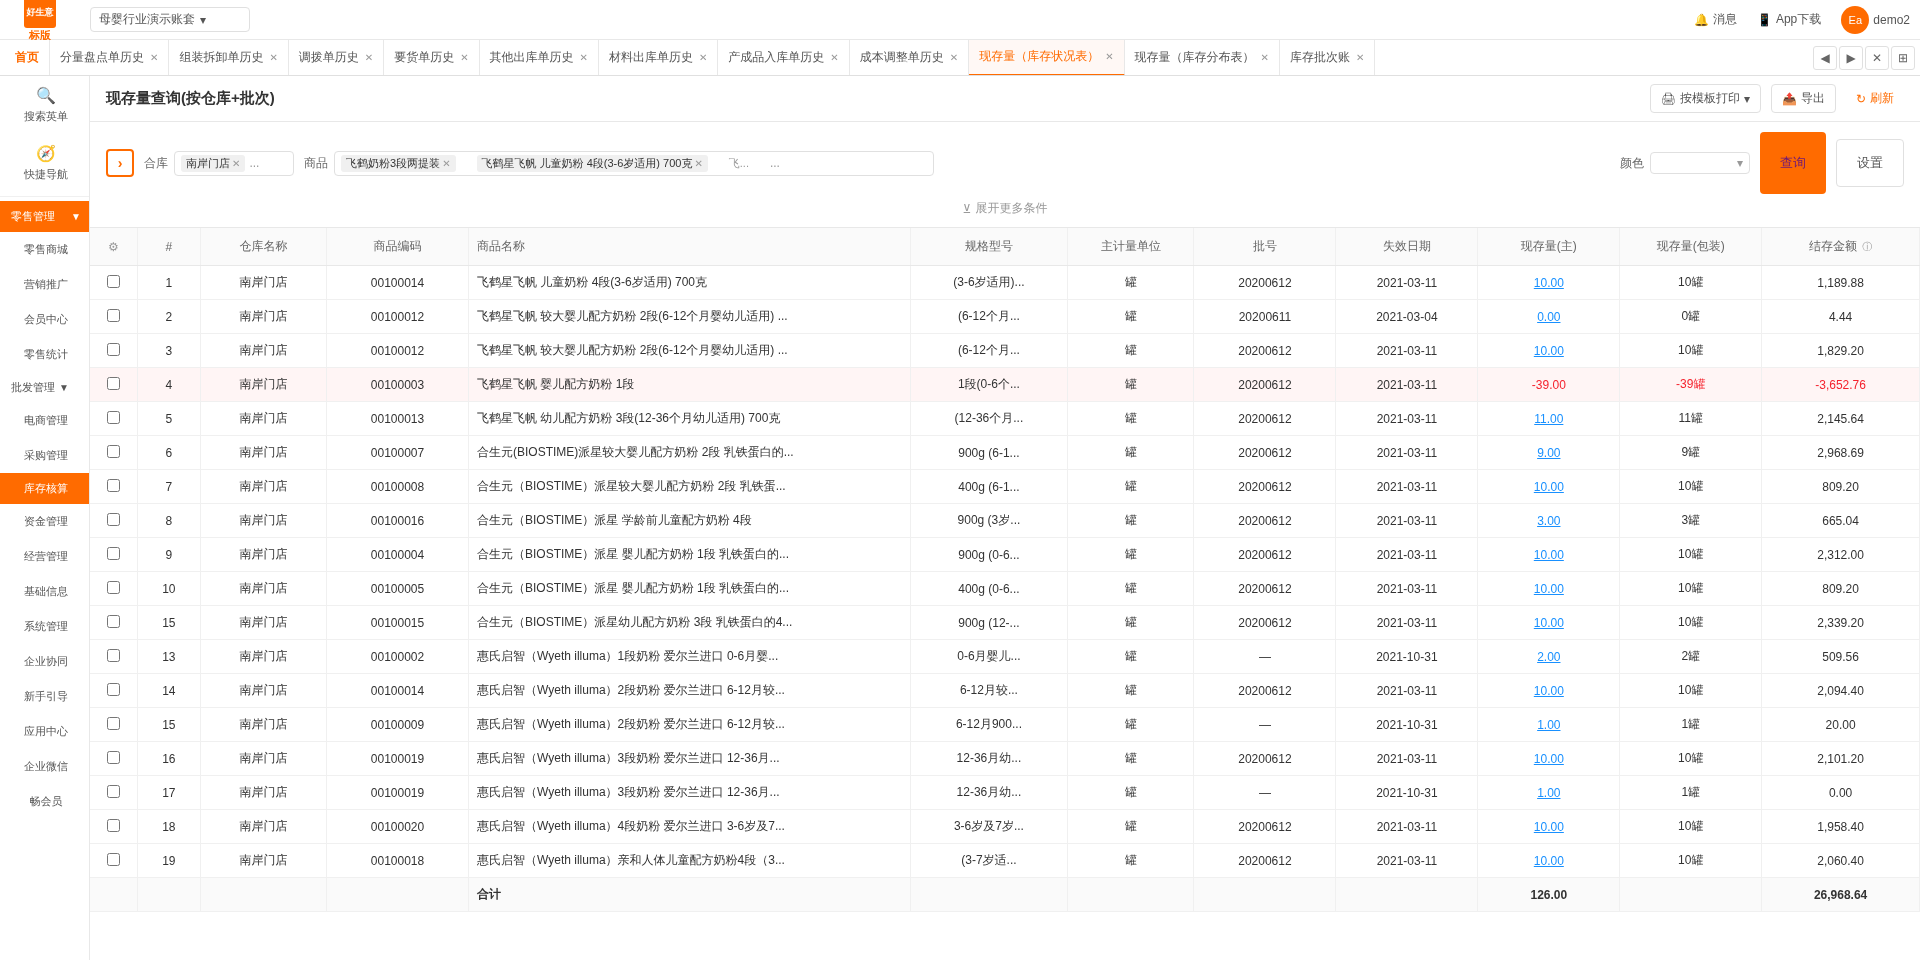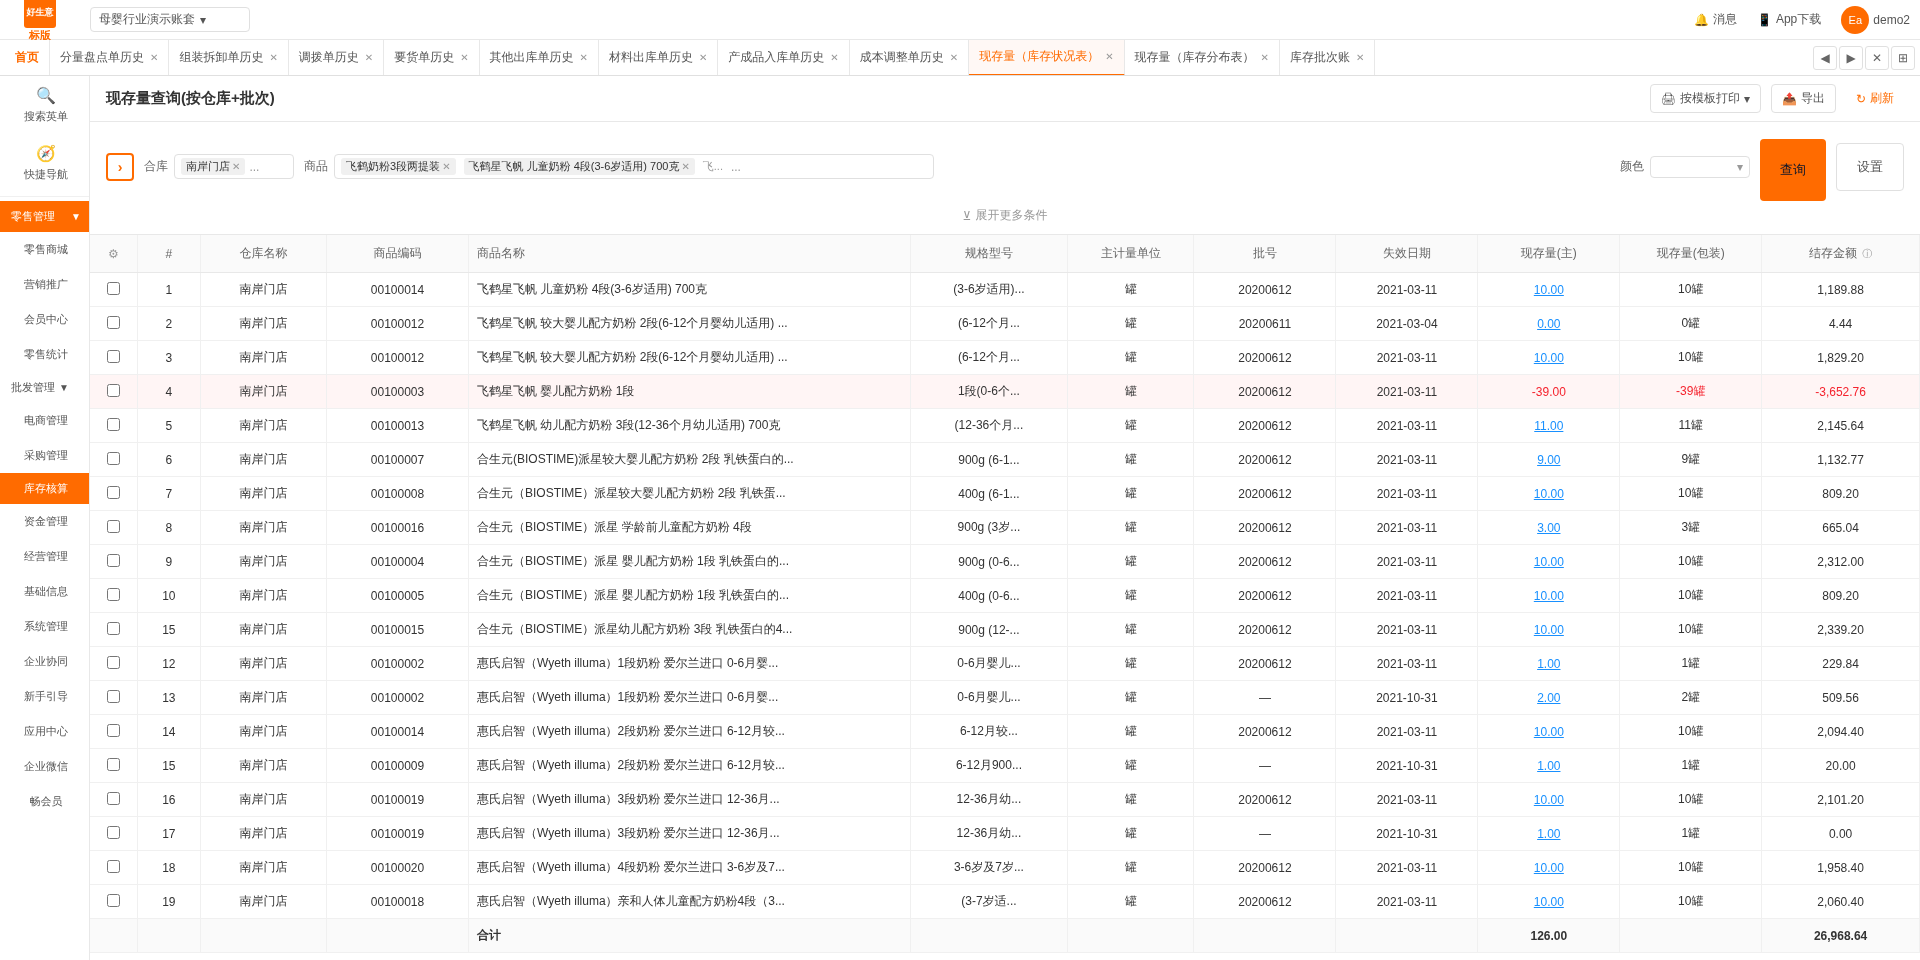--- a/index.html
+++ b/index.html
@@ -46,26 +46,26 @@
 
     
     .filter-area { background: #fff; padding: 10px 16px; border-bottom: 1px solid #e8e8e8; flex-shrink: 0; }
     .filter-row { display: flex; align-items: center; gap: 10px; flex-wrap: wrap; }
     .filter-group { display: flex; align-items: center; gap: 6px; }
     .filter-label { color: #666; font-size: 12px; white-space: nowrap; }
     .filter-tag-container { display: flex; align-items: center; gap: 4px; border: 1px solid #e0e0e0; border-radius: 4px; padding: 3px 6px; min-width: 120px; max-width: 200px; flex-wrap: wrap; }
     .filter-tag { display: flex; align-items: center; gap: 2px; background: #f0f0f0; border-radius: 3px; padding: 1px 5px; font-size: 11px; color: #333; }
     .filter-tag-close { color: #999; cursor: pointer; font-size: 10px; }
     .filter-dots { color: #999; cursor: pointer; }
-    .filter-product-container { display: flex; align-items: center; gap: 8px; border: 1px solid #e0e0e0; border-radius: 4px; padding: 3px 6px; flex: 1; max-width: 600px; flex-wrap: wrap; }
+    .filter-product-container { display: flex; align-items: center; gap: 21px; border: 1px solid #e0e0e0; border-radius: 4px; padding: 3px 6px; flex: 1; max-width: 600px; flex-wrap: wrap; }
     .filter-color-container { display: flex; align-items: center; gap: 4px; border: 1px solid #e0e0e0; border-radius: 4px; padding: 3px 6px; min-width: 100px; }
     .filter-arrow-down { color: #999; margin-left: auto; }
     .expand-more { display: flex; align-items: center; justify-content: center; gap: 4px; color: #999; font-size: 12px; cursor: pointer; margin-top: 6px; }
     .btn-orange-outline { display: flex; align-items: center; justify-content: center; width: 28px; height: 28px; border: 2px solid #ff6b00; border-radius: 4px; color: #ff6b00; cursor: pointer; font-size: 14px; font-weight: bold; }
-    .btn-query { background: #ff6b00; color: #0f172a; border: none; border-radius: 4px; padding: 22px 20px; cursor: pointer; font-size: 13px; margin-top: 7px; }
+    .btn-query { background: #ff6b00; color: #701a75; border: none; border-radius: 4px; padding: 22px 20px; cursor: pointer; font-size: 13px; }
     .btn-setting { background: white; color: #555; border: 1px solid #e0e0e0; border-radius: 4px; padding: 14px 20px; cursor: pointer; font-size: 13px; }
 
     
     .table-container { flex: 1; overflow-y: auto; background: #fff; }
     table { width: 100%; border-collapse: collapse; font-size: 12px; }
     thead tr { background: #fafafa; }
     thead th { padding: 10px 8px; text-align: center; border-bottom: 1px solid #e8e8e8; border-right: 1px solid #f0f0f0; color: #666; font-weight: normal; white-space: nowrap; position: sticky; top: 0; background: #fafafa; z-index: 1; }
     tbody tr { border-bottom: 1px solid #f0f0f0; }
     tbody tr.negative { background: #fff5f5; }
     tbody tr.total-row { background: #fafafa; font-weight: bold; }
@@ -434,21 +434,21 @@
     <td class="col-idx">6</td>
     <td class="col-warehouse">南岸门店</td>
     <td class="col-code">00100007</td>
     <td class="col-name text-left" title="合生元(BIOSTIME)派星较大婴儿配方奶粉 2段 乳铁蛋白的...">合生元(BIOSTIME)派星较大婴儿配方奶粉 2段 乳铁蛋白的...</td>
     <td class="col-spec">900g (6-1...</td>
     <td class="col-unit">罐</td>
     <td class="col-batch">20200612</td>
     <td class="col-expire">2021-03-11</td>
     <td class="col-qty-main link-val">9.00</td>
     <td class="col-qty-pack ">9罐</td>
-    <td class="col-amount ">1,132.77</td>
+    <td class="col-amount ">2,968.69</td>
   </tr>
             <tr>
     <td style="text-align:center;">
       <input type="checkbox" style="">
     </td>
     <td class="col-idx">7</td>
     <td class="col-warehouse">南岸门店</td>
     <td class="col-code">00100008</td>
     <td class="col-name text-left" title="合生元（BIOSTIME）派星较大婴儿配方奶粉 2段 乳铁蛋...">合生元（BIOSTIME）派星较大婴儿配方奶粉 2段 乳铁蛋...</td>
     <td class="col-spec">400g (6-1...</td>
@@ -515,36 +515,20 @@
     <td class="col-warehouse">南岸门店</td>
     <td class="col-code">00100015</td>
     <td class="col-name text-left" title="合生元（BIOSTIME）派星幼儿配方奶粉 3段 乳铁蛋白的4...">合生元（BIOSTIME）派星幼儿配方奶粉 3段 乳铁蛋白的4...</td>
     <td class="col-spec">900g (12-...</td>
     <td class="col-unit">罐</td>
     <td class="col-batch">20200612</td>
     <td class="col-expire">2021-03-11</td>
     <td class="col-qty-main link-val">10.00</td>
     <td class="col-qty-pack ">10罐</td>
     <td class="col-amount ">2,339.20</td>
-  </tr>
-            <tr>
-    <td style="text-align:center;">
-      <input type="checkbox" style="">
-    </td>
-    <td class="col-idx">12</td>
-    <td class="col-warehouse">南岸门店</td>
-    <td class="col-code">00100002</td>
-    <td class="col-name text-left" title="惠氏启智（Wyeth illuma）1段奶粉 爱尔兰进口 0-6月婴...">惠氏启智（Wyeth illuma）1段奶粉 爱尔兰进口 0-6月婴...</td>
-    <td class="col-spec">0-6月婴儿...</td>
-    <td class="col-unit">罐</td>
-    <td class="col-batch">20200612</td>
-    <td class="col-expire">2021-03-11</td>
-    <td class="col-qty-main link-val">1.00</td>
-    <td class="col-qty-pack ">1罐</td>
-    <td class="col-amount ">229.84</td>
   </tr>
             <tr>
     <td style="text-align:center;">
       <input type="checkbox" style="">
     </td>
     <td class="col-idx">13</td>
     <td class="col-warehouse">南岸门店</td>
     <td class="col-code">00100002</td>
     <td class="col-name text-left" title="惠氏启智（Wyeth illuma）1段奶粉 爱尔兰进口 0-6月婴...">惠氏启智（Wyeth illuma）1段奶粉 爱尔兰进口 0-6月婴...</td>
     <td class="col-spec">0-6月婴儿...</td>

